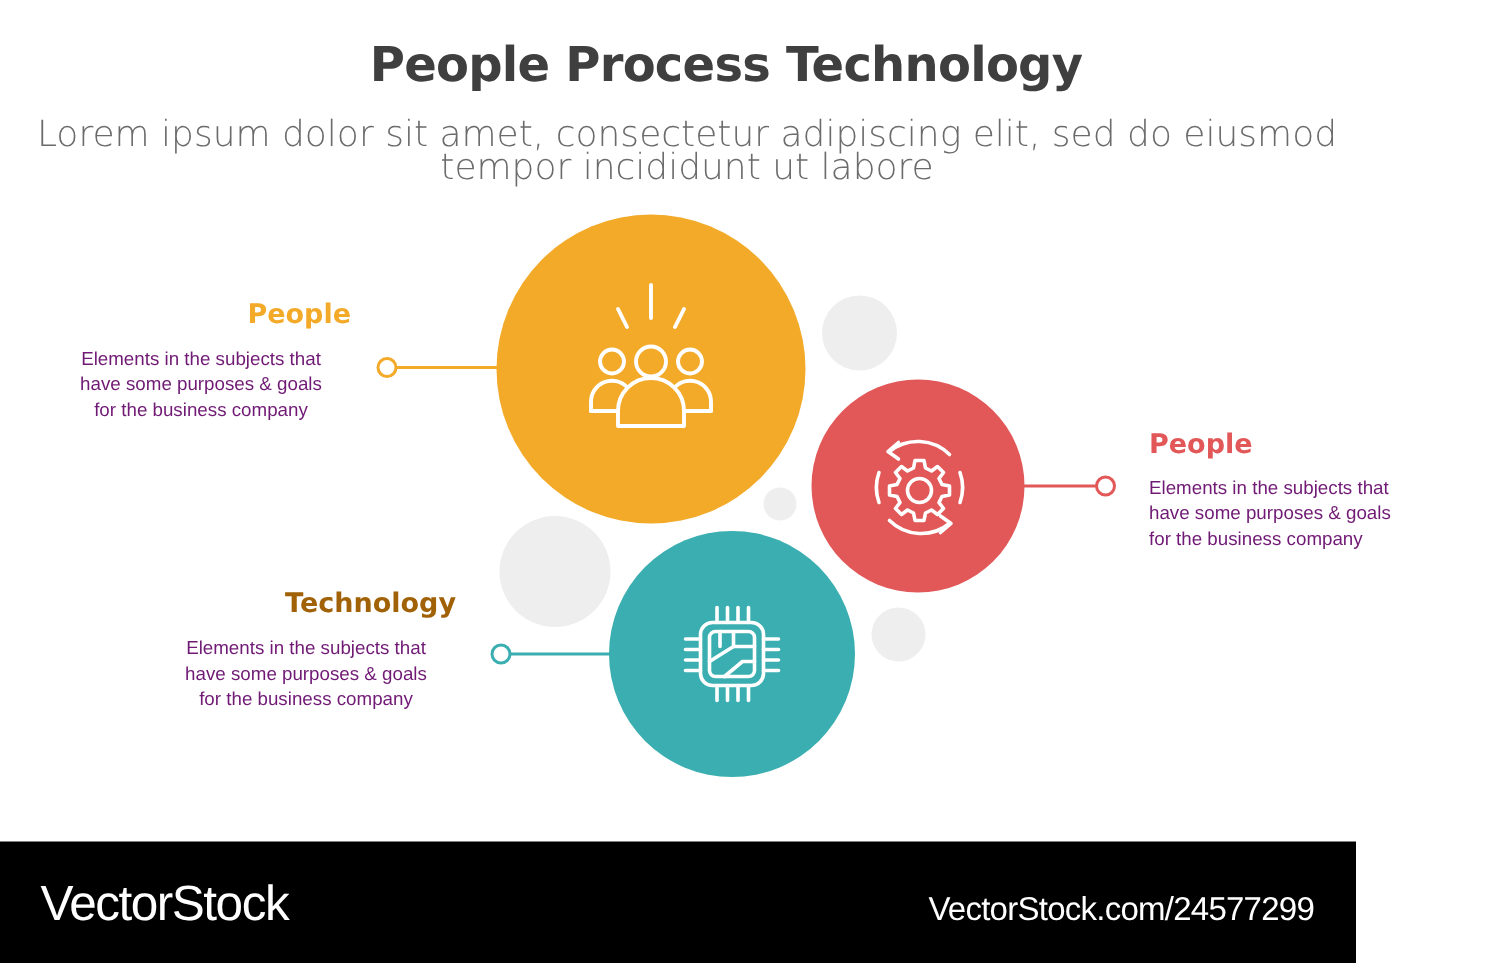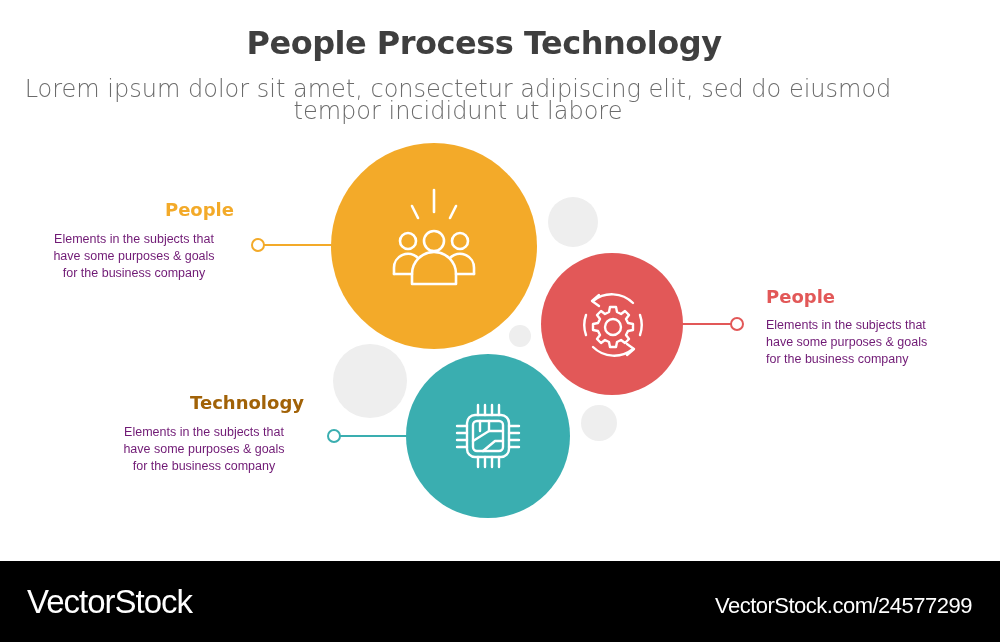--- a/index.html
+++ b/index.html
@@ -7,21 +7,21 @@
   .title { position: absolute; top: 24px; left: 0; width: 968px; text-align: center; font-size: 32px; font-weight: bold; color: #3f3f3f; font-family: "DejaVu Sans", sans-serif; letter-spacing: -0.5px; }
   .subtitle { position: absolute; top: 78px; left: 0; width: 916px; text-align: center; font-size: 24px; color: #6b6b6b; line-height: 22px; font-family: "DejaVu Sans", sans-serif; font-weight: 300; }
   .label-title { position: absolute; font-weight: bold; font-size: 18px; font-family: "DejaVu Sans", sans-serif; }
   .label-desc { position: absolute; font-size: 12.5px; color: #701a75; line-height: 17px; width: 200px; }
   .right-align { text-align: center; }
   .circle { position: absolute; border-radius: 50%; }
   .gray { background: #eeeeee; }
   .connector { position: absolute; height: 2px; }
   .dot { position: absolute; width: 14px; height: 14px; border-radius: 50%; background: #fff; box-sizing: border-box; border: 2.5px solid; }
   .icon { position: absolute; }
-  .footer { position: absolute; left: 0; top: 561px; width: 1000px; height: 81px; background: #000; }
+  .footer { position: absolute; left: 0; top: 561px; width: 904px; height: 81px; background: #000; }
   .footer-logo { position: absolute; left: 27px; top: 22px; font-size: 33px; color: #fff; font-family: "Liberation Sans", sans-serif; letter-spacing: -1px; }
   .footer-url { position: absolute; right: 28px; top: 32px; font-size: 22px; color: #fff; font-family: "Liberation Sans", sans-serif; letter-spacing: -0.5px; }
 </style>
 </head>
 <body>
 
 <div class="title">People Process Technology</div>
 <div class="subtitle">
   <div>Lorem ipsum dolor sit amet, consectetur adipiscing elit, sed do eiusmod tempor incididunt ut labore</div>
 </div>

